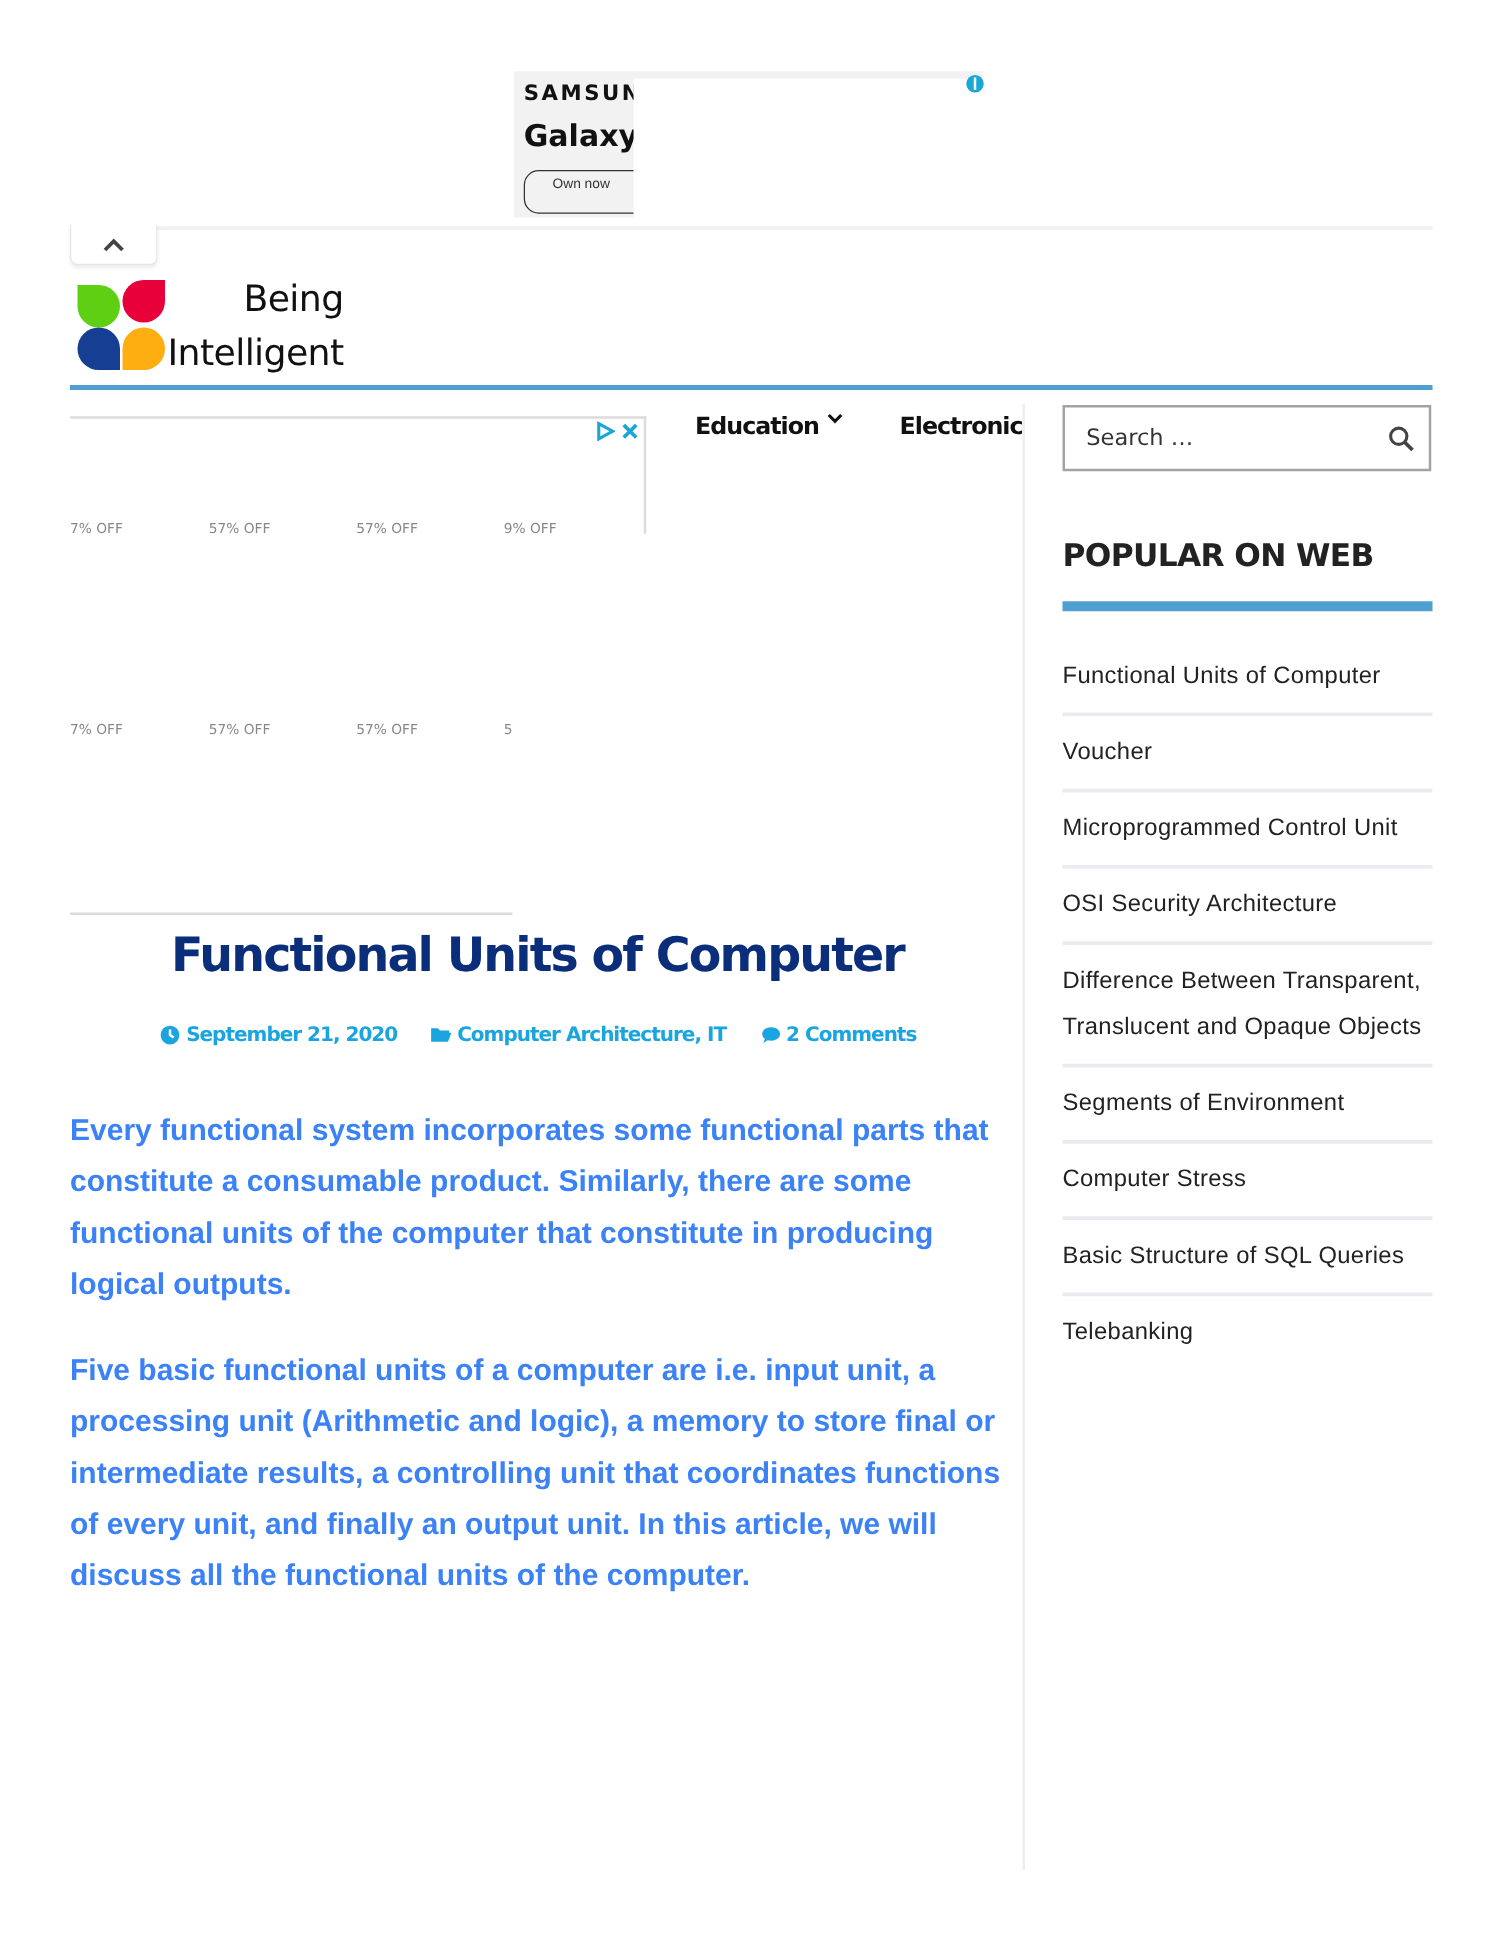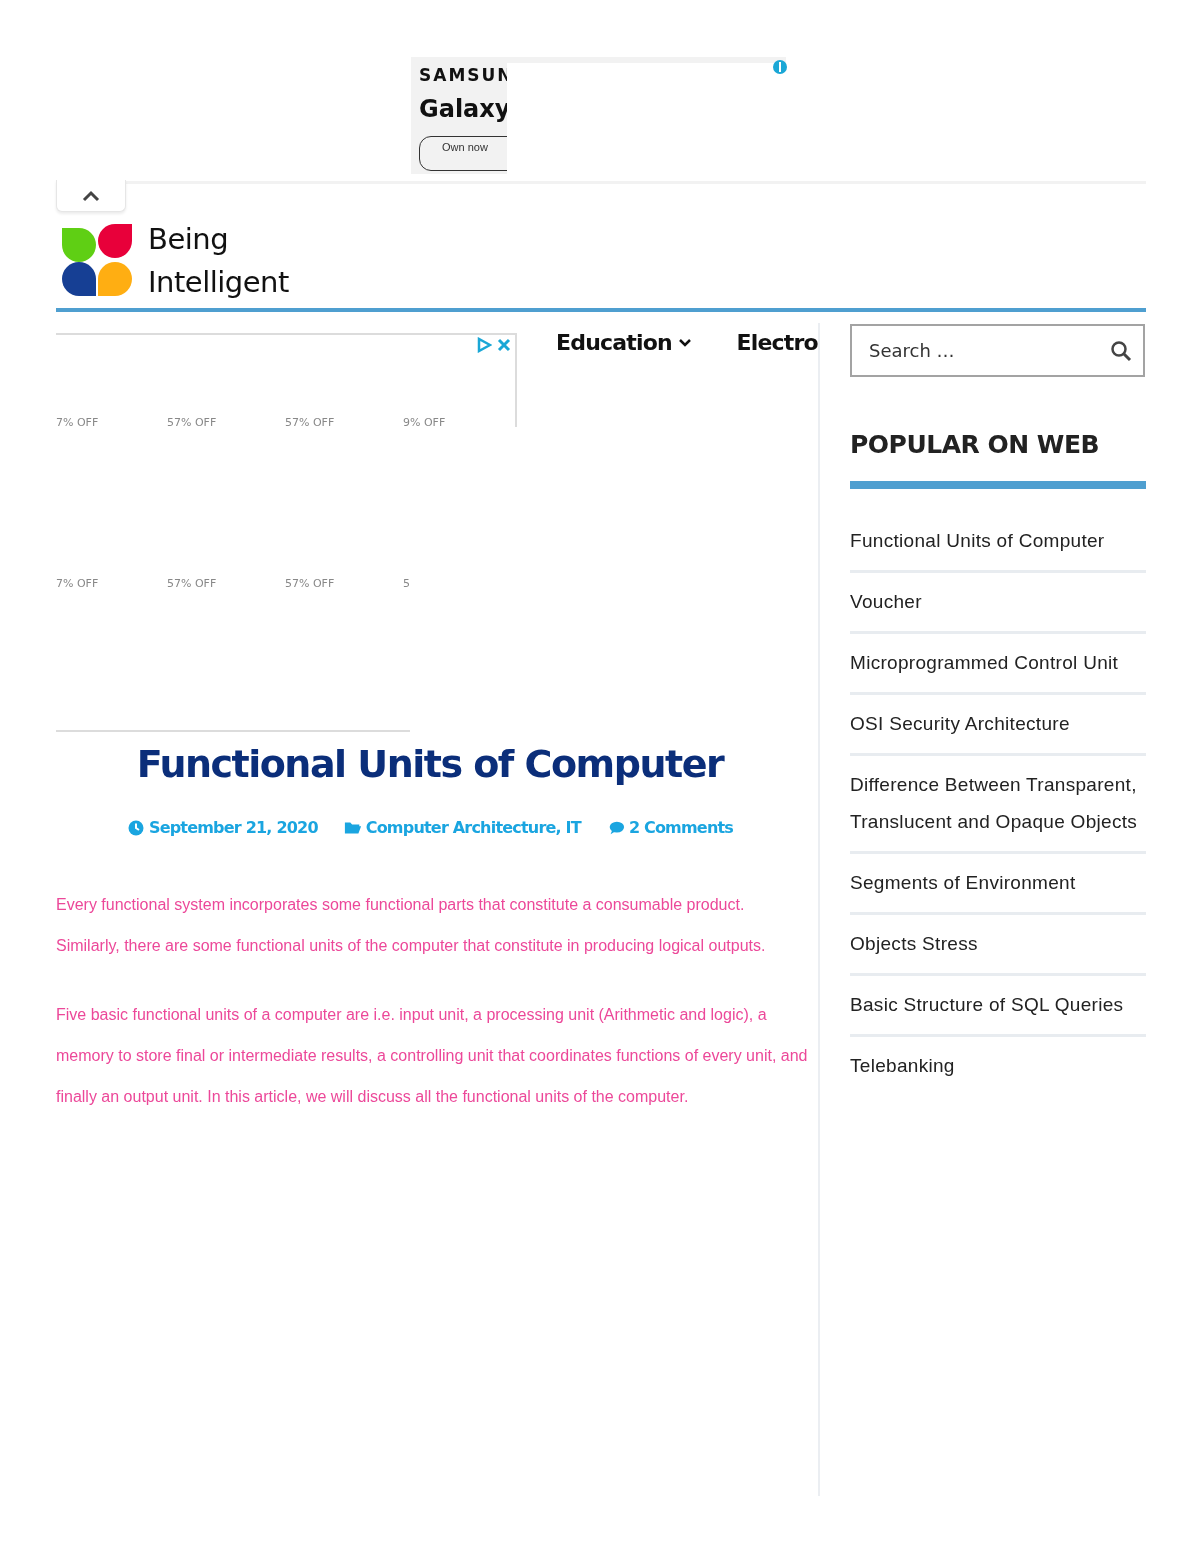--- a/index.html
+++ b/index.html
@@ -23,35 +23,35 @@
     .collapse-tab svg { width: 22px; height: 14px; }
 
     
     .logo { position: absolute; left: 62px; top: 224px; display: flex; align-items: flex-start; }
     .logo-mark { width: 72px; height: 72px; position: relative; }
     .petal { position: absolute; width: 34px; height: 34px; }
     .p1 { left: 0; top: 4px; background: #5fcf14; border-radius: 0 0 18px 18px / 0 0 18px 18px; border-top-right-radius: 18px; }
     .p2 { left: 36px; top: 0; background: #e8003a; border-radius: 18px 0 18px 18px; }
     .p3 { left: 0; top: 38px; background: #163f94; border-radius: 18px 18px 0 18px; }
     .p4 { left: 36px; top: 38px; background: #ffae12; border-radius: 18px 18px 18px 0; }
-    .logo-text { margin-left: 14px; font-family: "DejaVu Sans", sans-serif; font-size: 29px; line-height: 43px; color: #111; letter-spacing: -0.5px; margin-top: -6px; }
+    .logo-text { font-family: "DejaVu Sans", sans-serif; font-size: 29px; line-height: 43px; color: #111; letter-spacing: -0.5px; margin-top: -6px; text-align: right; }
 
     .header-bar { position: absolute; left: 56px; top: 308px; width: 1090px; height: 4px; background: #4f9fd0; }
 
     
     .ad2 { position: absolute; left: 56px; top: 333px; width: 461px; height: 94px; border-top: 2px solid #dcdcdc; border-right: 2px solid #dcdcdc; }
     .ad2-icons { position: absolute; right: 3px; top: 2px; display: flex; gap: 4px; }
     .ad2-icons svg { width: 16px; height: 16px; }
     .offrow { position: absolute; left: 56px; font-family: "DejaVu Sans", sans-serif; font-size: 11px; color: #888; }
     .offrow span { position: absolute; white-space: nowrap; }
     .ad-divider { position: absolute; left: 56px; top: 730px; width: 354px; height: 2px; background: #dcdcdc; }
 
     
     .nav { position: absolute; left: 556px; top: 330px; height: 32px; width: 262px; overflow: hidden; white-space: nowrap; }
-    .nav-item { display: inline-flex; align-items: center; font-family: "DejaVu Sans", sans-serif; font-weight: bold; font-size: 22px; color: #111; letter-spacing: -0.8px; margin-right: 40px; cursor: pointer; }
+    .nav-item { display: inline-flex; align-items: flex-start; font-family: "DejaVu Sans", sans-serif; font-weight: bold; font-size: 19px; color: #111; letter-spacing: -0.8px; margin-right: 40px; cursor: pointer; }
     .nav-item svg { width: 14px; height: 10px; margin-left: 6px; }
 
     
     .sidebar-divider { position: absolute; left: 818px; top: 323px; width: 2px; height: 1173px; background: #ebeef2; }
 
     
     .search { position: absolute; left: 850px; top: 324px; width: 295px; height: 53px; border: 2px solid #a3a3a3; background: #fff; display: flex; align-items: center; }
     .search input { border: none; outline: none; flex: 1; height: 100%; padding-left: 17px; font-family: "DejaVu Sans", sans-serif; font-size: 18px; color: #333; background: transparent; }
     .search input::placeholder { color: #333; }
     .search .search-btn { width: 44px; height: 100%; display: flex; align-items: center; justify-content: center; cursor: pointer; }
@@ -61,21 +61,21 @@
     .popular-bar { position: absolute; left: 850px; top: 481px; width: 296px; height: 8px; background: #4f9fd0; }
     .popular-list { position: absolute; left: 850px; top: 512px; width: 296px; list-style: none; }
     .popular-list li { border-bottom: 3px solid #e8ecf0; padding: 10px 0 11px 0; font-family: "Liberation Sans", sans-serif; font-size: 19px; line-height: 37px; color: #222; letter-spacing: 0.3px; cursor: pointer; }
     .popular-list li:last-child { border-bottom: none; }
 
     
     .article-title { position: absolute; left: 56px; top: 742px; width: 748px; text-align: center; font-family: "DejaVu Sans", sans-serif; font-weight: bold; font-size: 38px; color: #0b2e7a; letter-spacing: -1.5px; }
     .meta { position: absolute; left: 56px; top: 818px; width: 748px; display: flex; justify-content: center; gap: 26px; font-family: "DejaVu Sans", sans-serif; font-weight: bold; font-size: 16px; color: #1aa5e0; letter-spacing: -0.8px; }
     .meta-item { display: inline-flex; align-items: center; gap: 4px; cursor: pointer; }
     .meta-item svg { width: 18px; height: 18px; }
-    .article-body { position: absolute; left: 56px; top: 884px; width: 752px; font-family: "Liberation Sans", sans-serif; font-size: 16px; line-height: 41px; color: #ec4899; }
+    .article-body { position: absolute; left: 56px; top: 884px; width: 752px; font-family: "Liberation Sans", sans-serif; font-size: 24px; line-height: 41px; color: #3b82f6; font-weight: bold; }
     .article-body p { margin-bottom: 28px; }
   </style>
 </head>
 <body>
 
 <div class="top-ad">
   <div class="ad-creative">
     <div class="brand">SAMSUNG</div>
     <div class="product">Galaxy</div>
     <div class="cta">Own now</div>
@@ -158,21 +158,21 @@
 <h2 class="popular-title">POPULAR ON WEB</h2>
 <div class="popular-bar"></div>
 
 <ul class="popular-list">
   <li>Functional Units of Computer</li>
   <li>Voucher</li>
   <li>Microprogrammed Control Unit</li>
   <li>OSI Security Architecture</li>
   <li>Difference Between Transparent, Translucent and Opaque Objects</li>
   <li>Segments of Environment</li>
-  <li>Objects Stress</li>
+  <li>Computer Stress</li>
   <li>Basic Structure of SQL Queries</li>
   <li>Telebanking</li>
 </ul>
 
 <h1 class="article-title">Functional Units of Computer</h1>
 
 <div class="meta">
   <span class="meta-item">
     <svg viewBox="0 0 18 18">
         <circle cx="9" cy="9" r="7.5" fill="#1aa5e0"></circle>

